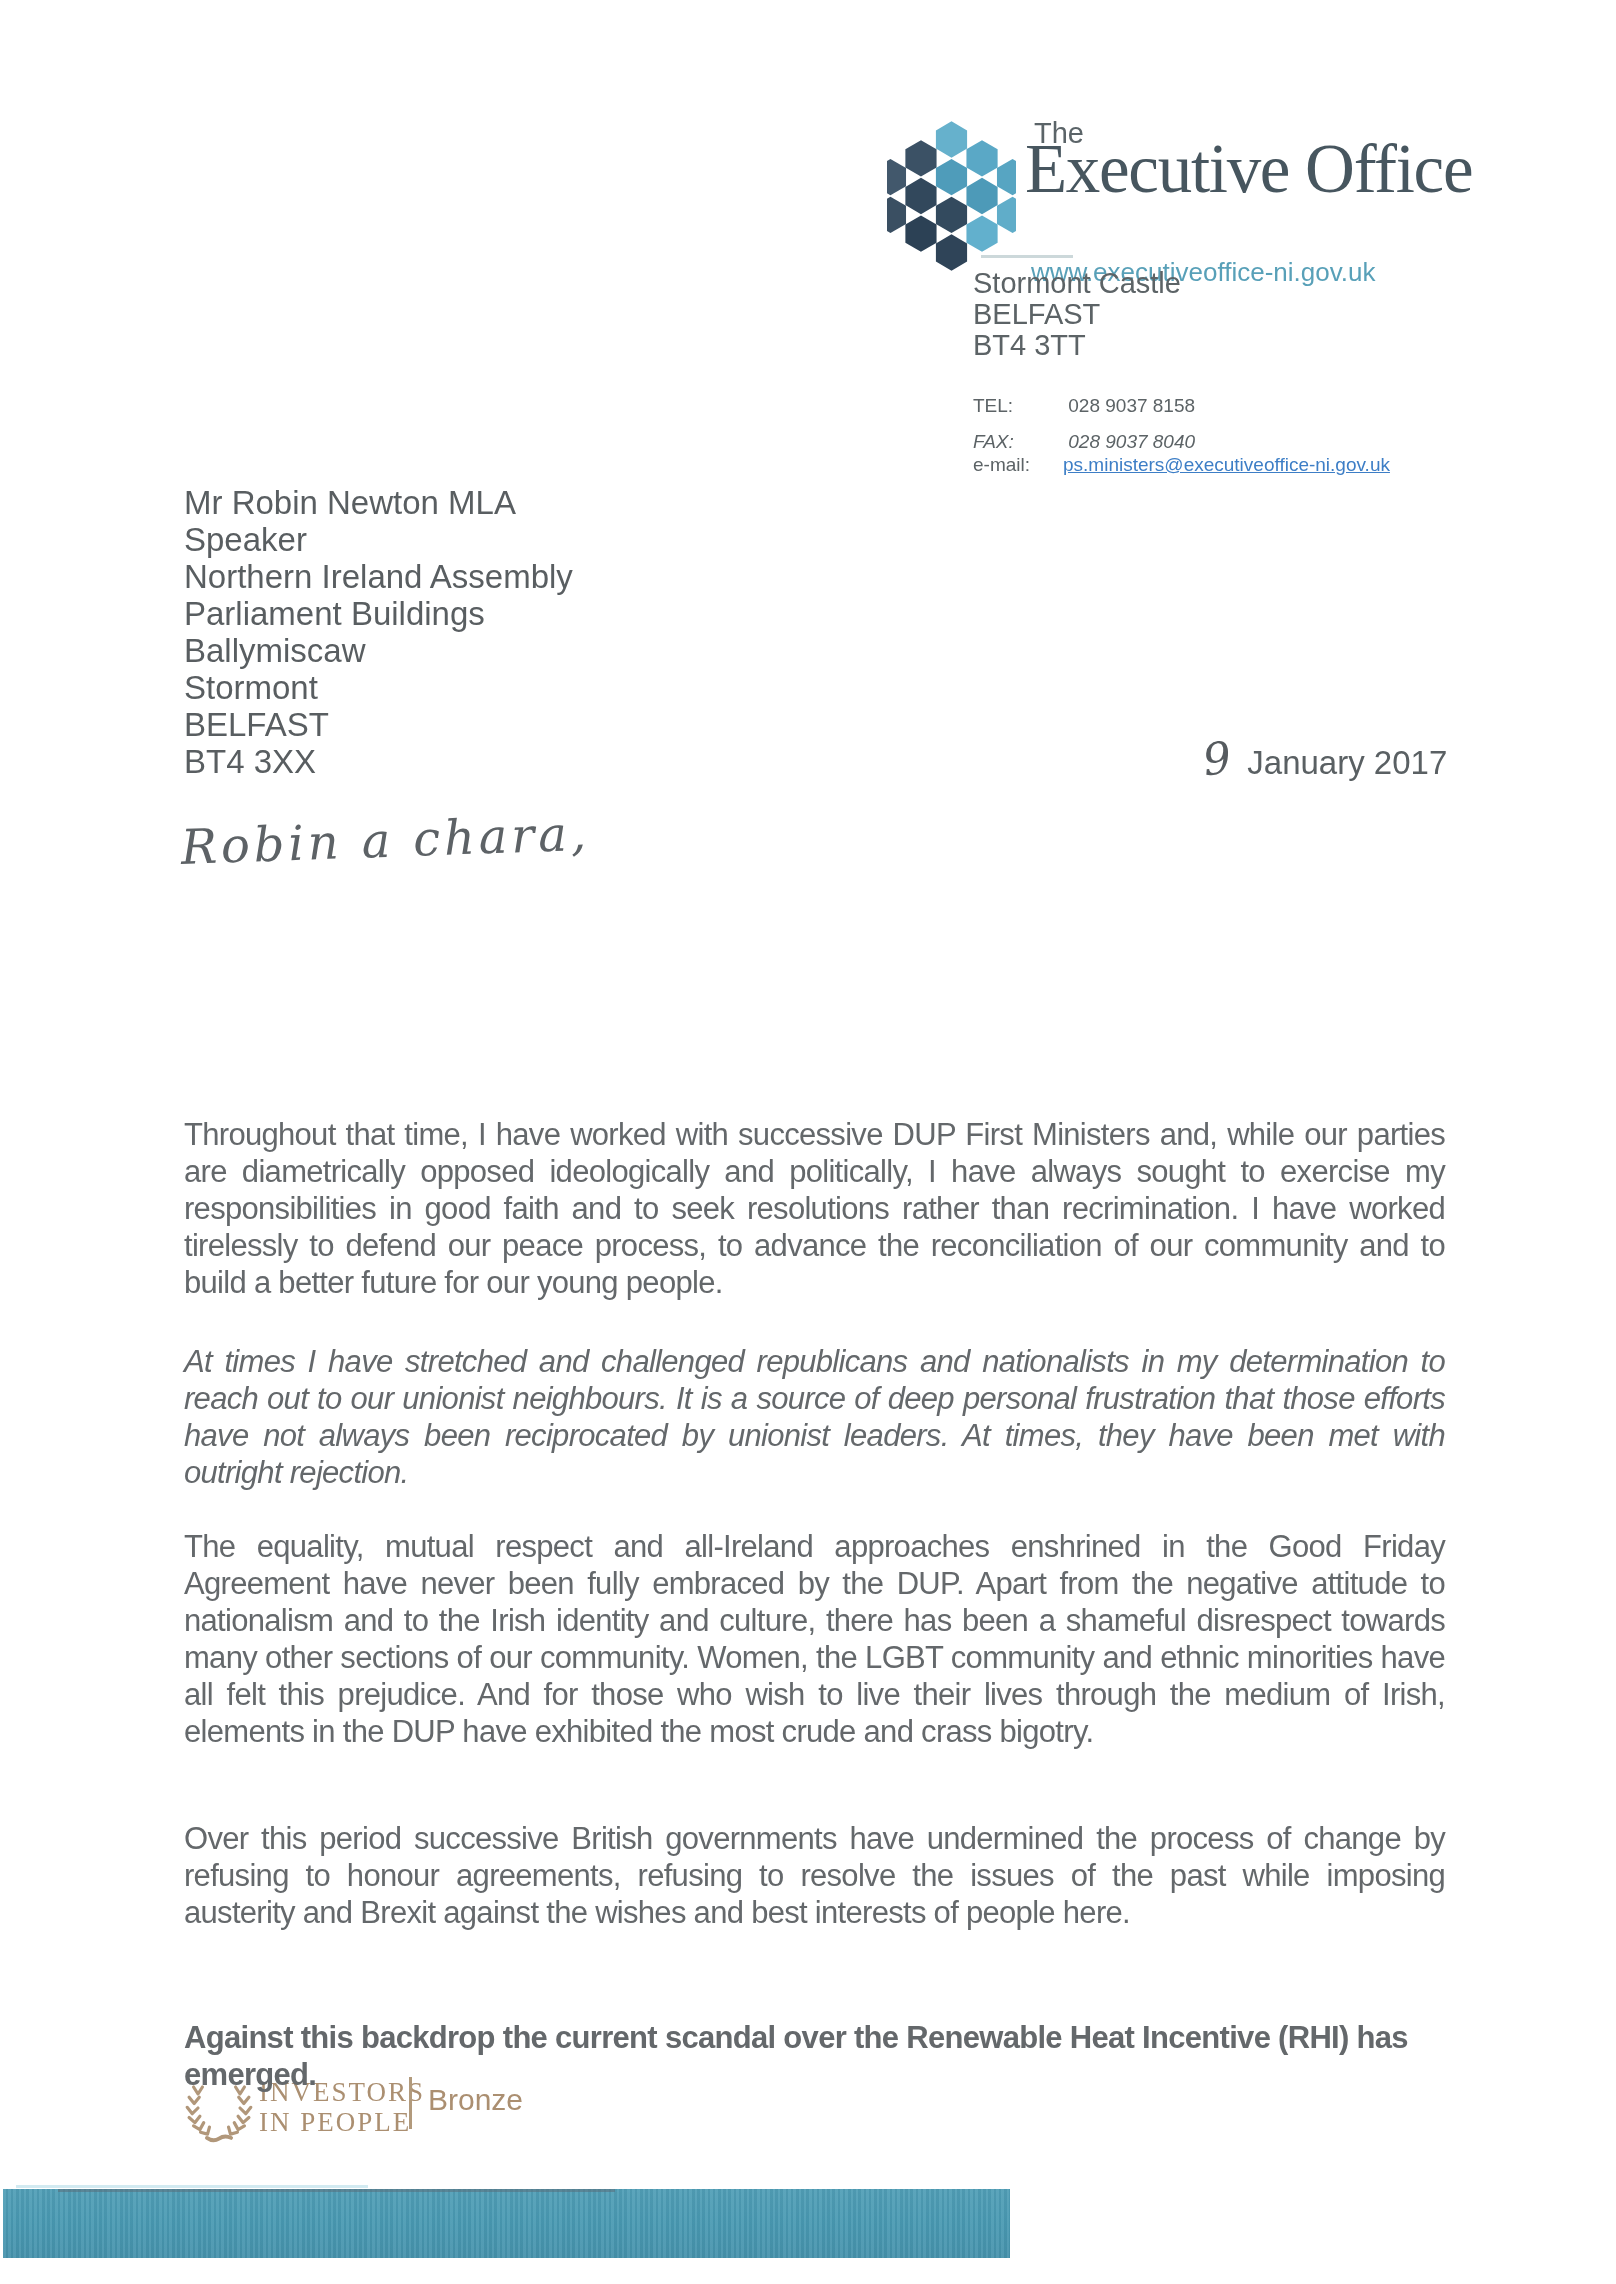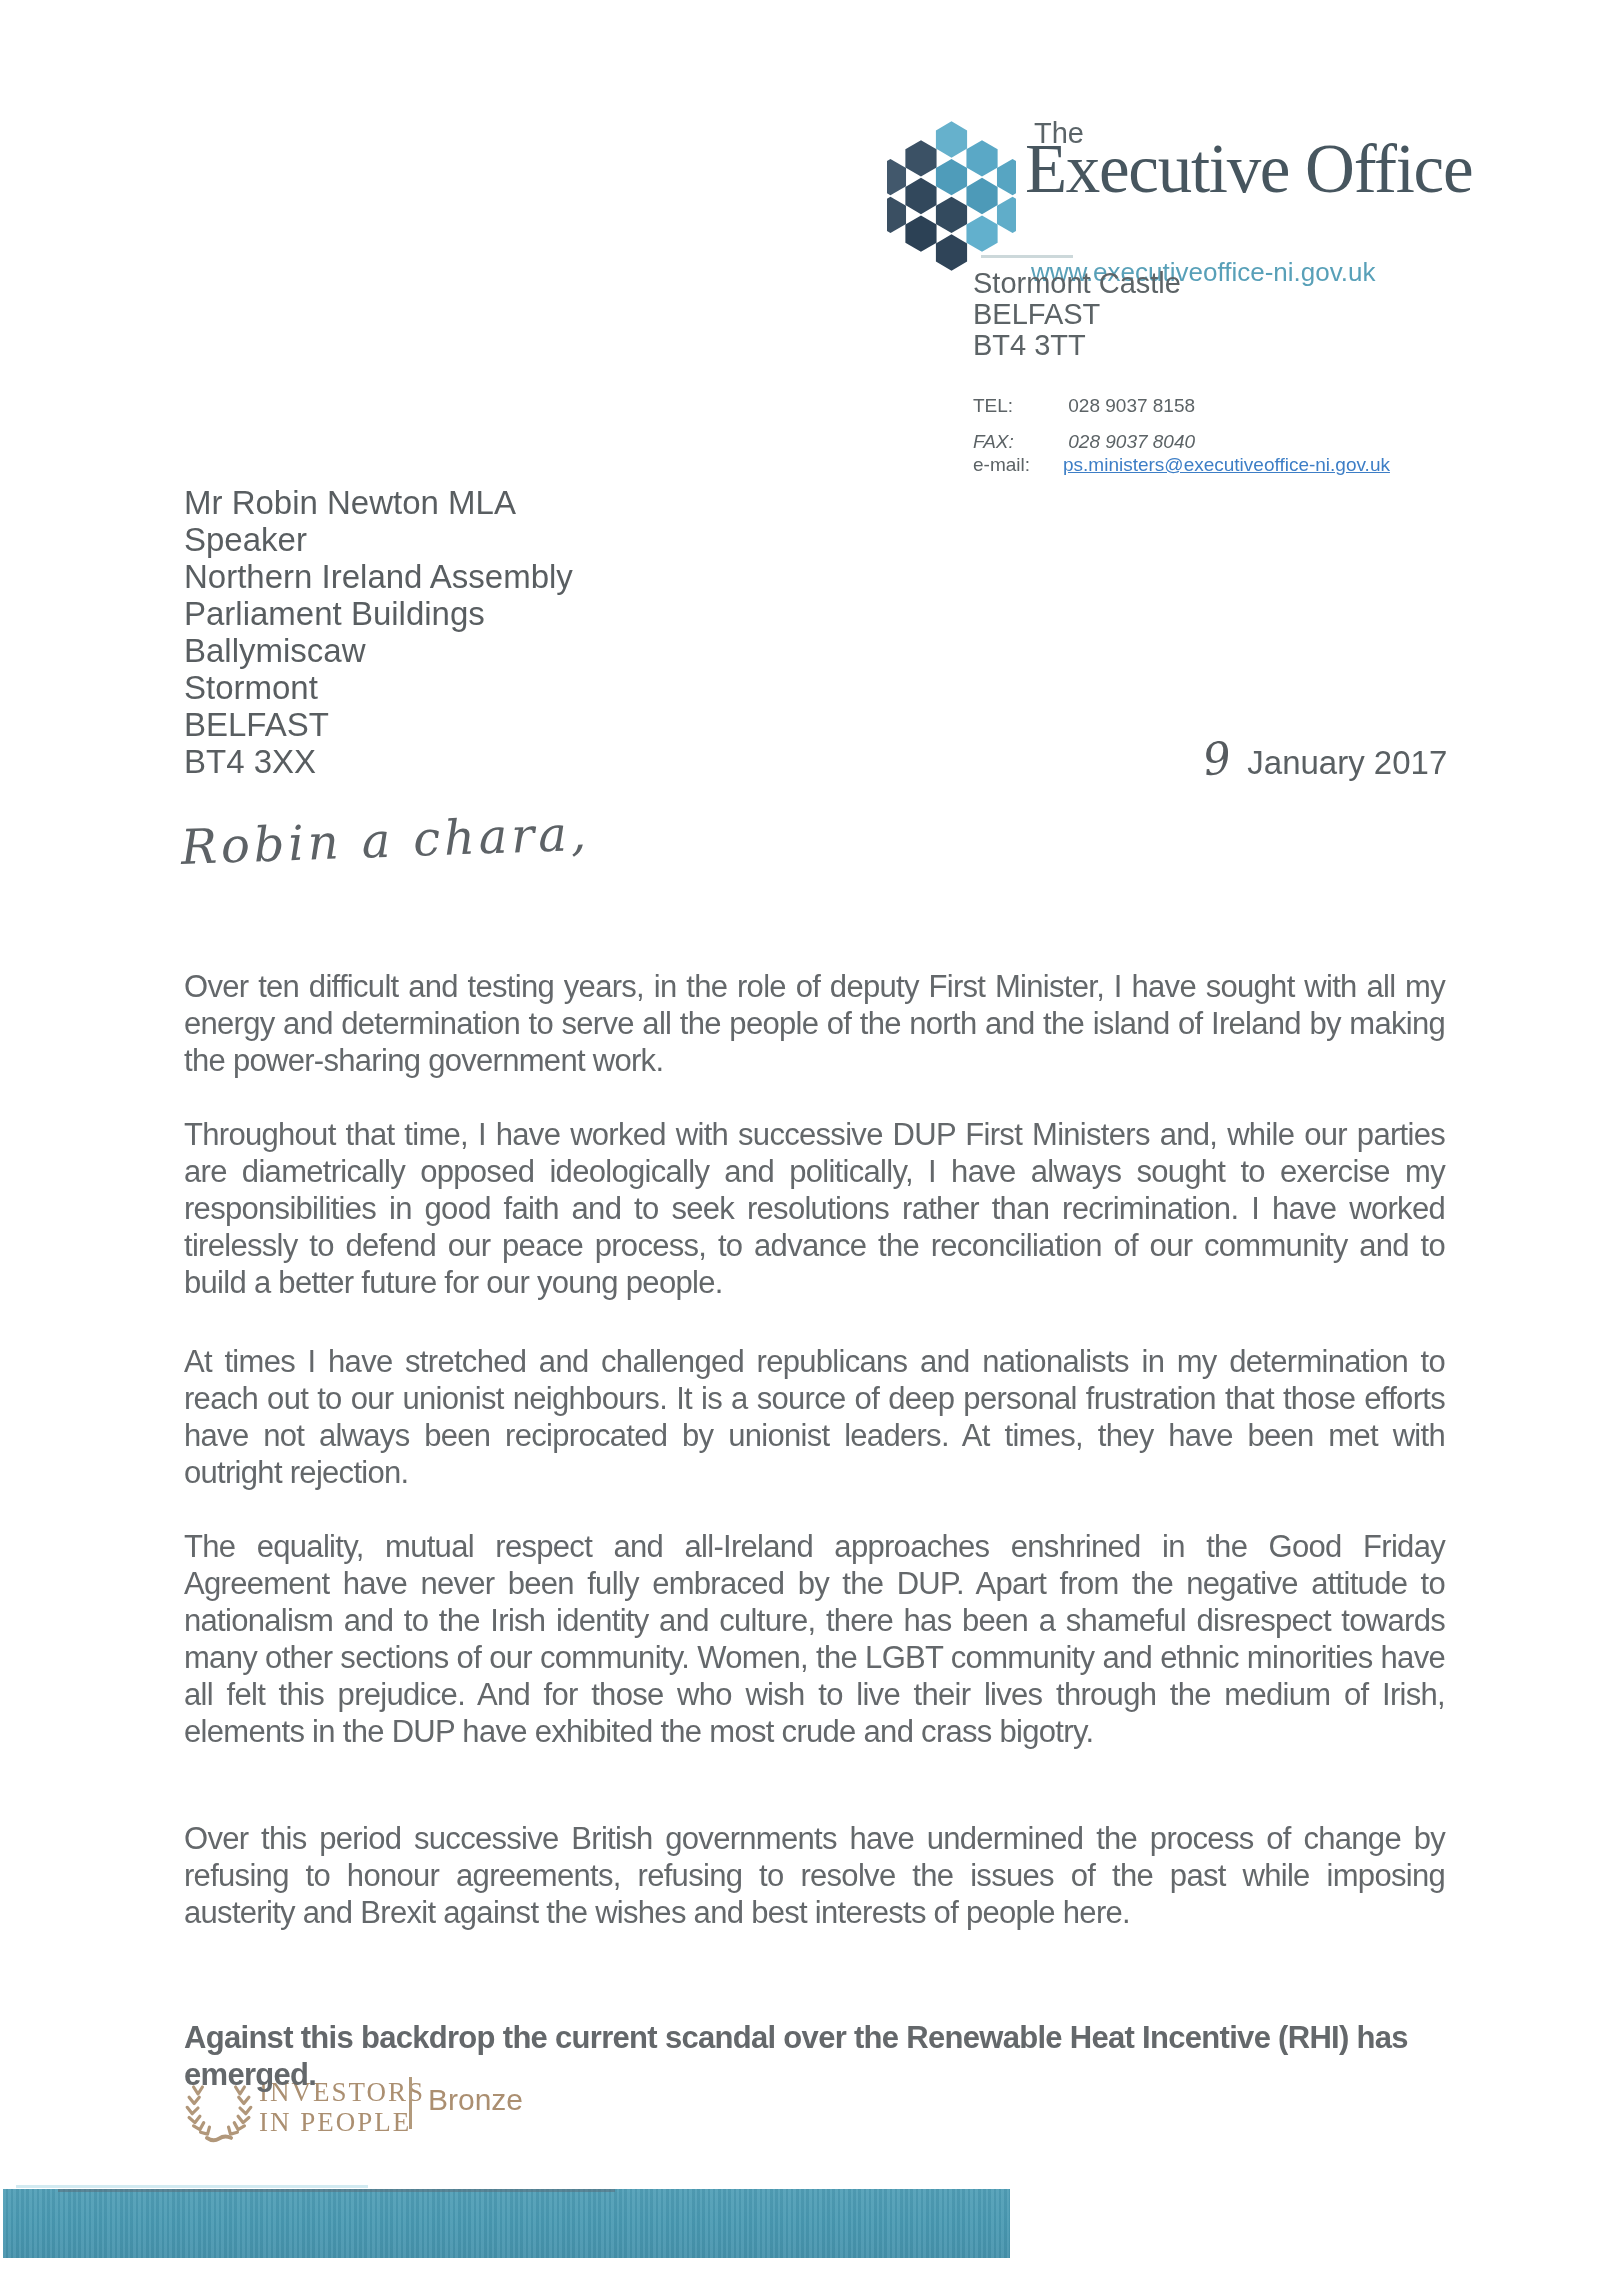--- a/index.html
+++ b/index.html
@@ -39,21 +39,21 @@
     font-family:"DejaVu Serif", serif;font-style:italic;font-size:48px;color:#5d6266;
     letter-spacing:3.9px;transform:rotate(-2deg);transform-origin:left top;white-space:nowrap;
   }
 
   
   .para{
     position:absolute;left:184px;width:1261px;margin:0;
     font-size:31px;line-height:37px;letter-spacing:-0.7px;color:#64686b;
     text-align:justify;z-index:3;
   }
-  .p1{top:968px;} .p2{top:1116px;} .p3{top:1343px;}
+  .p1{top:968px;} .p2{top:1116px;} .p3{top:1343px;font-style:italic;}
   .p4{top:1528px;} .p5{top:1820px;} .p6{top:2019px;text-align:left;font-weight:bold;}
 
   
   .iip{position:absolute;left:0;top:0;z-index:2;}
   .wreath{position:absolute;left:184px;top:2081px;width:70px;height:68px;}
   .iip-l1,.iip-l2{
     position:absolute;left:259px;font-family:"Liberation Serif", serif;
     font-size:27px;letter-spacing:2px;color:#ab8f71;white-space:nowrap;
   }
   .iip-l1{top:2077px;}
@@ -134,21 +134,20 @@
     <div>BT4 3XX</div>
   </div>
 
   <div class="dateline">
     <span class="hand-day">9</span>
     <span class="date-rest">January 2017</span>
   </div>
 
   <div class="greeting">Robin a chara,</div>
 
-  <p class="para p1">Over ten difficult and testing years, in the role of deputy First Minister, I have sought with all my energy and determination to serve all the people of the north and the island of Ireland by making the power-sharing government work.</p>
   <p class="para p2">Throughout that time, I have worked with successive DUP First Ministers and, while our parties are diametrically opposed ideologically and politically, I have always sought to exercise my responsibilities in good faith and to seek resolutions rather than recrimination. I have worked tirelessly to defend our peace process, to advance the reconciliation of our community and to build a better future for our young people.</p>
   <p class="para p3">At times I have stretched and challenged republicans and nationalists in my determination to reach out to our unionist neighbours.  It is a source of deep personal frustration that those efforts have not always been reciprocated by unionist leaders. At times, they have been met with outright rejection.</p>
   <p class="para p4">The equality, mutual respect and all-Ireland approaches enshrined in the Good Friday Agreement have never been fully embraced by the DUP.  Apart from the negative attitude to nationalism and to the Irish identity and culture, there has been a shameful disrespect towards many other sections of our community.  Women, the LGBT community and ethnic minorities have all felt this prejudice. And for those who wish to live their lives through the medium of Irish, elements in the DUP have exhibited the most crude and crass bigotry.</p>
   <p class="para p5">Over this period successive British governments have undermined the process of change by refusing to honour agreements, refusing to resolve the issues of the past while imposing austerity and Brexit against the wishes and best interests of people here.</p>
   <p class="para p6">Against this backdrop the current scandal over the Renewable Heat Incentive (RHI) has emerged.</p>
 
   <div class="iip">
     <svg class="wreath" viewBox="0 0 110 100" xmlns="http://www.w3.org/2000/svg">
       <g stroke="#b1977a" stroke-width="5" fill="none" stroke-linecap="round" stroke-linejoin="round">
         <g id="branchL">

